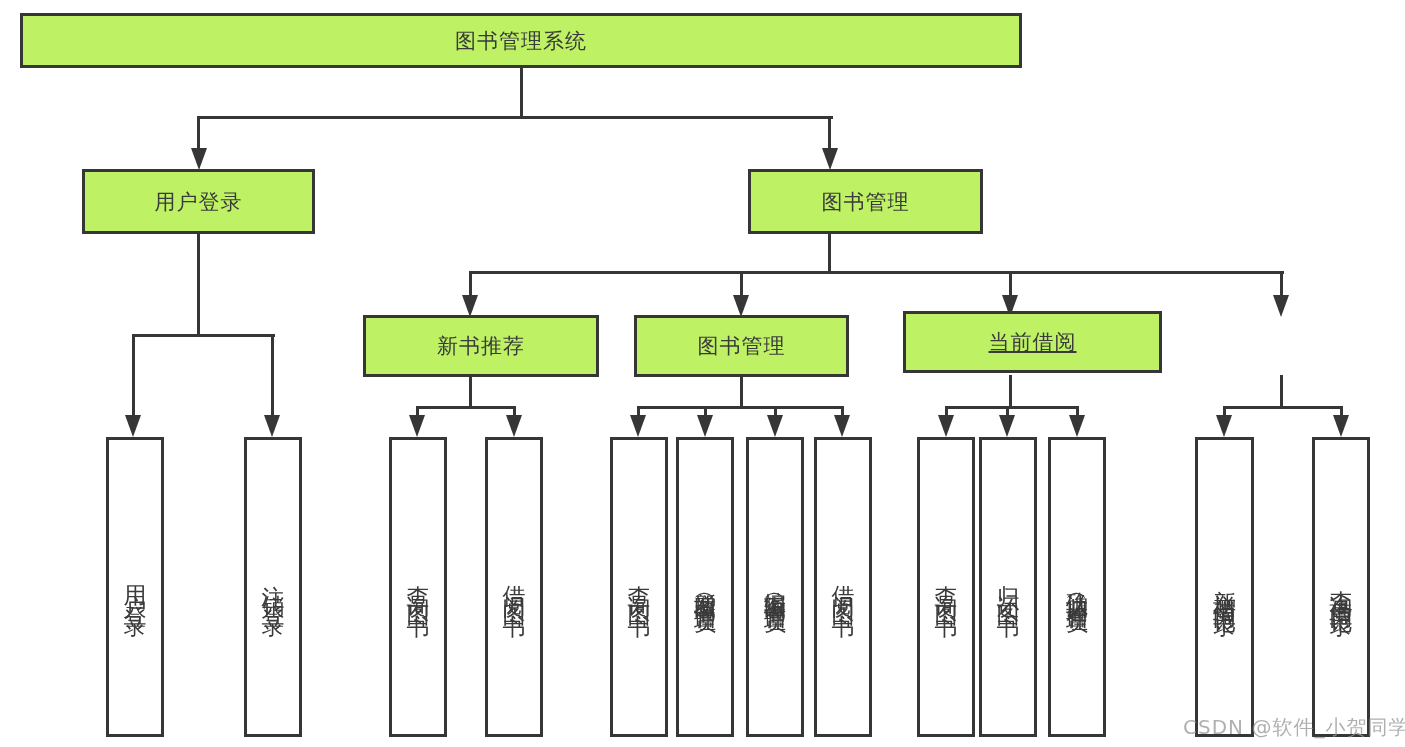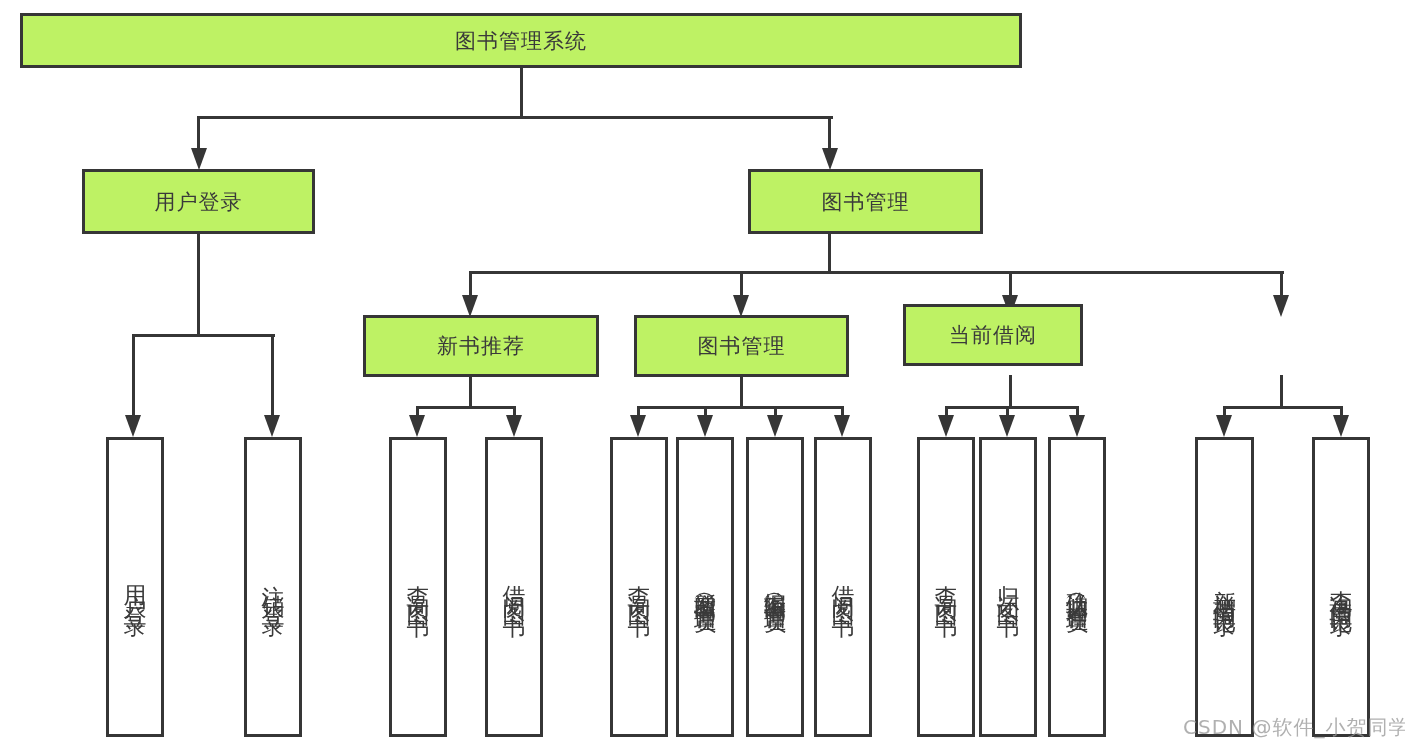--- a/index.html
+++ b/index.html
@@ -151,21 +151,21 @@
   <div class="box" style="left:712px; top:169px; width:235px; height:65px;margin-left:36px;">
     <span>图书管理</span>
   </div>
 
   <div class="box" style="left:363px; top:315px; width:236px; height:62px;">
     <span>新书推荐</span>
   </div>
   <div class="box" style="left:634px; top:315px; width:215px; height:62px;">
     <span>图书管理</span>
   </div>
-  <div class="box" style="left:903px; top:304px; width:180px; height:62px;">
+  <div class="box" style="left:903px; top:311px; width:259px; height:62px;text-decoration:underline;">
     <span>当前借阅</span>
   </div>
 
   <div class="leaf" style="left:106px;">
     <span class="vtext">用户登录</span>
   </div>
   <div class="leaf" style="left:244px;">
     <span class="vtext">注销登录</span>
   </div>
 

